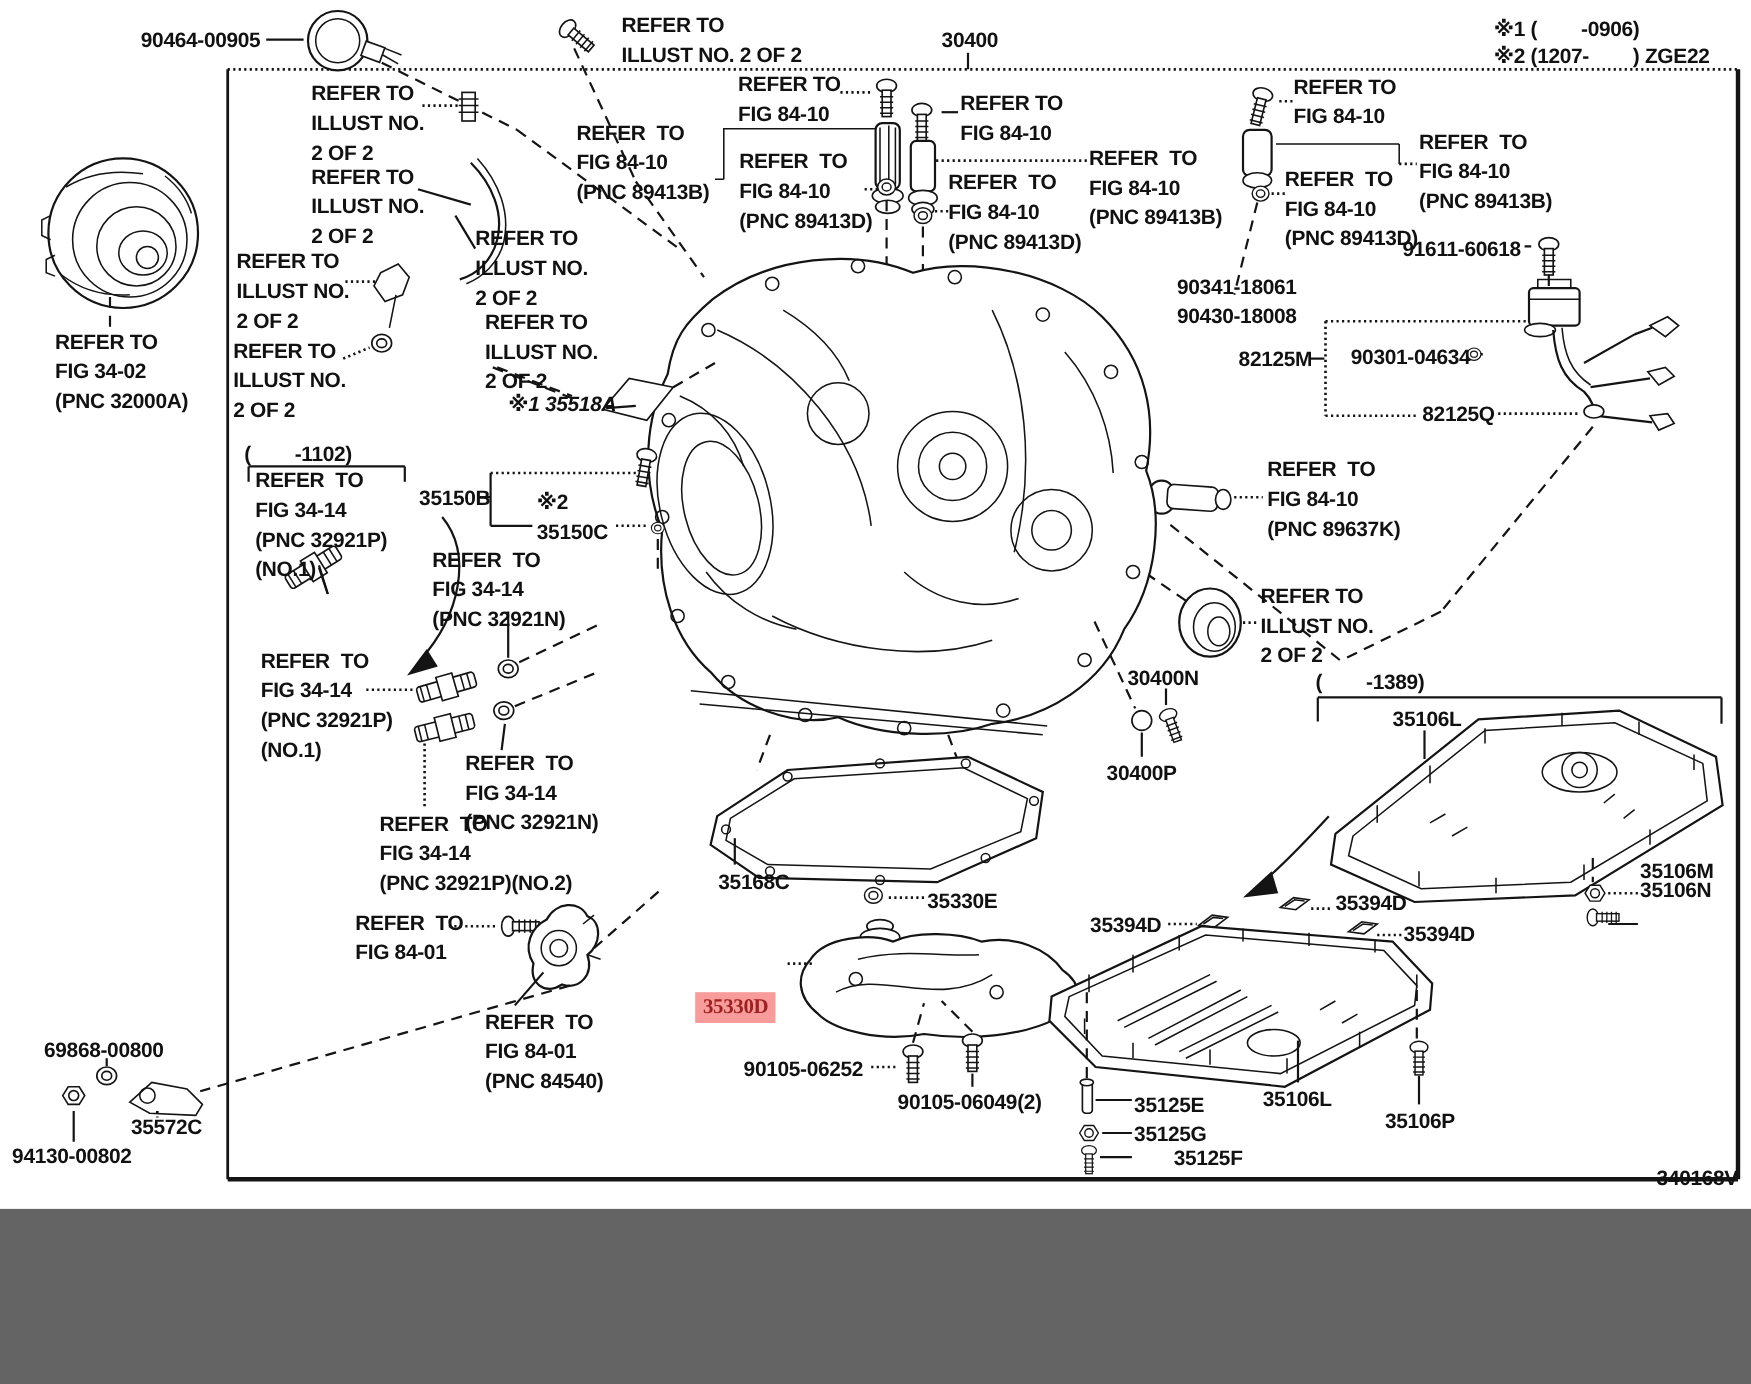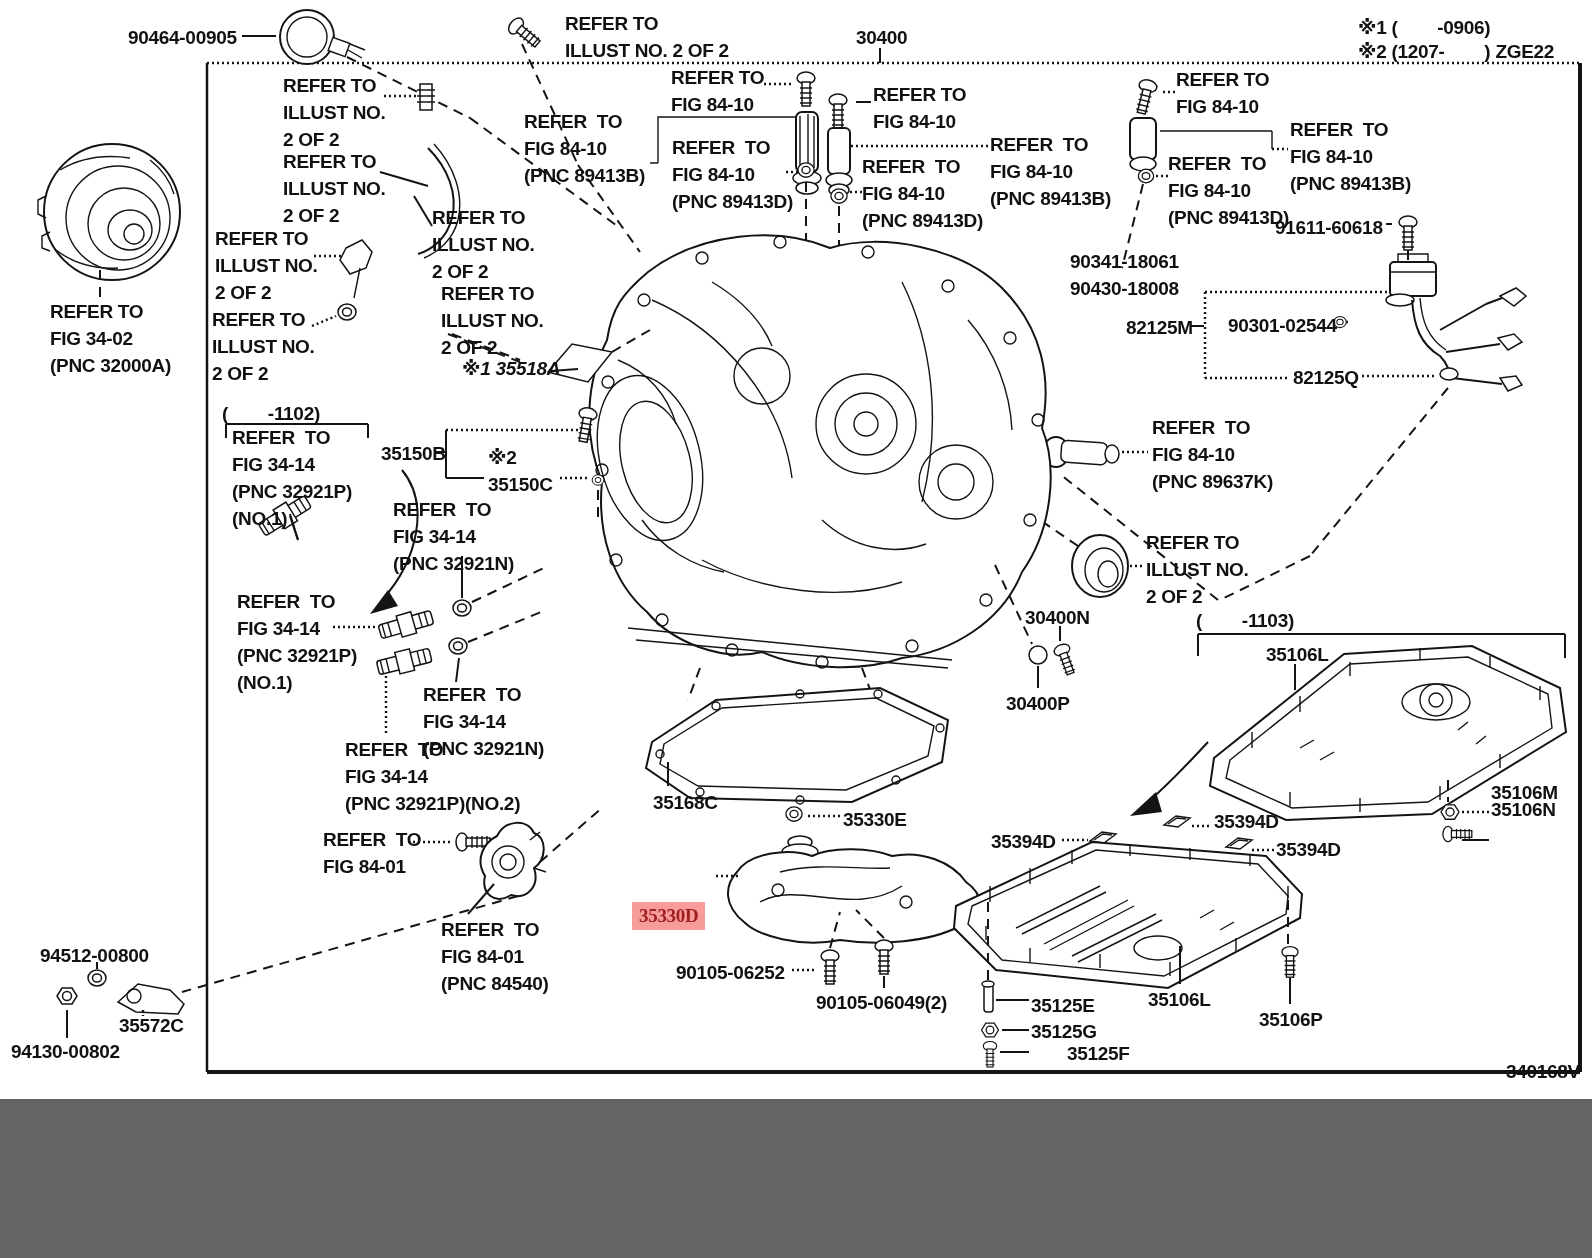--- a/index.html
+++ b/index.html
@@ -402,21 +402,21 @@
       <div class="label" style="left: 1168px; top: 150px;"><span>REFER  TO
 FIG 84-10
 (PNC 89413D)</span></div>
       <div class="label" style="left: 1290px; top: 116px;"><span>REFER  TO
 FIG 84-10
 (PNC 89413B)</span></div>
       <div class="label" style="left: 1275px; top: 214px;"><span>91611-60618</span></div>
       <div class="label" style="left: 1070px; top: 248px;"><span>90341-18061</span></div>
       <div class="label" style="left: 1070px; top: 275px;"><span>90430-18008</span></div>
       <div class="label" style="left: 1098px; top: 314px; margin-left: 28px;"><span>82125M</span></div>
-      <div class="label" style="left: 1228px; top: 312px;"><span>90301-02544</span></div>
+      <div class="label" style="left: 1228px; top: 312px;"><span>90301-04634</span></div>
       <div class="label" style="left: 1293px; top: 364px;"><span>82125Q</span></div>
       <div class="label" style="left: 1152px; top: 414px;"><span>REFER  TO
 FIG 84-10
 (PNC 89637K)</span></div>
       <div class="label" style="left: 1146px; top: 529px;"><span>REFER TO
 ILLUST NO.
 2 OF 2</span></div>
       <div class="label" style="left: 222px; top: 400px;"><span>(        -1102)</span></div>
       <div class="label" style="left: 232px; top: 424px;"><span>REFER  TO
 FIG 34-14
@@ -444,33 +444,33 @@
       <div class="label" style="left: 441px; top: 916px;"><span>REFER  TO
 FIG 84-01
 (PNC 84540)</span></div>
       <div class="label" style="left: 653px; top: 789px;"><span>35168C</span></div>
       <div class="label" style="left: 843px; top: 806px;"><span>35330E</span></div>
       <div class="label hl" style="left: 632px; top: 902px; font-family: Liberation Serif, serif;"><span>35330D</span></div>
       <div class="label" style="left: 676px; top: 959px;"><span>90105-06252</span></div>
       <div class="label" style="left: 816px; top: 989px;"><span>90105-06049(2)</span></div>
       <div class="label" style="left: 1025px; top: 604px;"><span>30400N</span></div>
       <div class="label" style="left: 1006px; top: 690px;"><span>30400P</span></div>
-      <div class="label" style="left: 1196px; top: 607px;"><span>(        -1103)</span></div>
+      <div class="label" style="left: 1196px; top: 607px;"><span>(        -1389)</span></div>
       <div class="label" style="left: 1266px; top: 641px;"><span>35106L</span></div>
       <div class="label" style="left: 991px; top: 828px;"><span>35394D</span></div>
       <div class="label" style="left: 1214px; top: 808px;"><span>35394D</span></div>
       <div class="label" style="left: 1276px; top: 836px;"><span>35394D</span></div>
       <div class="label" style="left: 1031px; top: 992px;"><span>35125E</span></div>
       <div class="label" style="left: 1031px; top: 1018px;"><span>35125G</span></div>
       <div class="label" style="left: 1031px; top: 1040px; margin-left: 36px;"><span>35125F</span></div>
       <div class="label" style="left: 1148px; top: 986px;"><span>35106L</span></div>
       <div class="label" style="left: 1259px; top: 1006px;"><span>35106P</span></div>
       <div class="label" style="left: 1491px; top: 796px;"><span>35106N</span></div>
       <div class="label" style="left: 1491px; top: 779px;"><span>35106M</span></div>
-      <div class="label" style="left: 40px; top: 942px;"><span>94512-00800</span></div>
+      <div class="label" style="left: 40px; top: 942px;"><span>69868-00800</span></div>
       <div class="label" style="left: 119px; top: 1012px;"><span>35572C</span></div>
       <div class="label" style="left: 11px; top: 1038px; text-align: center;"><span>94130-00802</span></div>
       <div class="label" style="left: 1506px; top: 1058px;"><span>340168V</span></div>
     </div>
 
   <div id="banner">
     
     
   </div>
 

